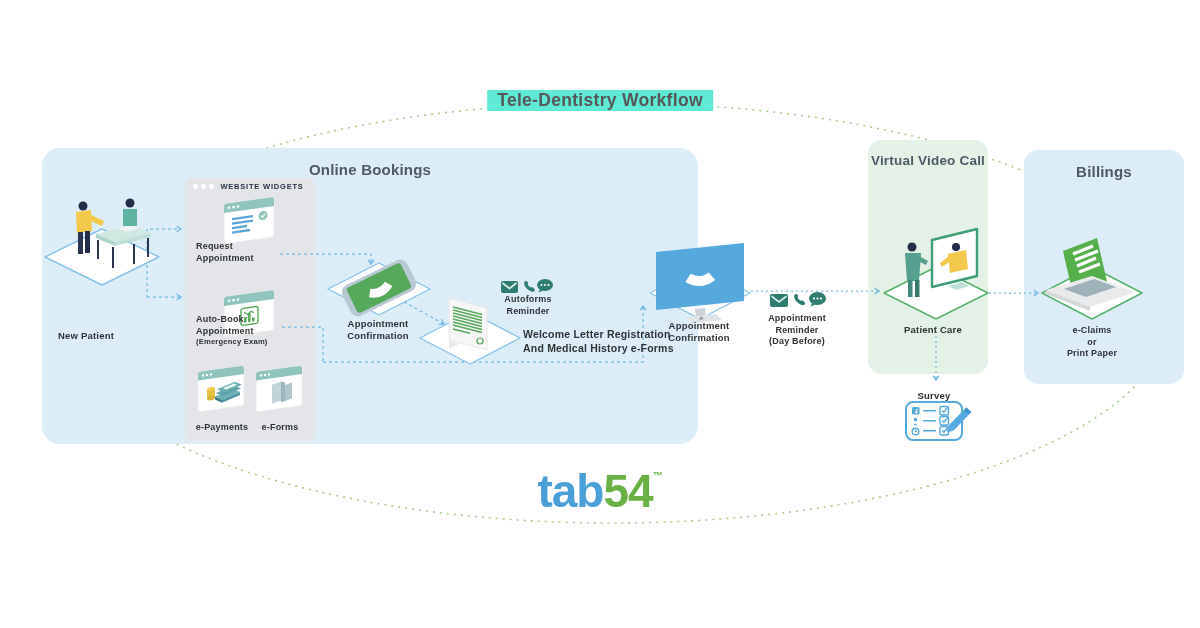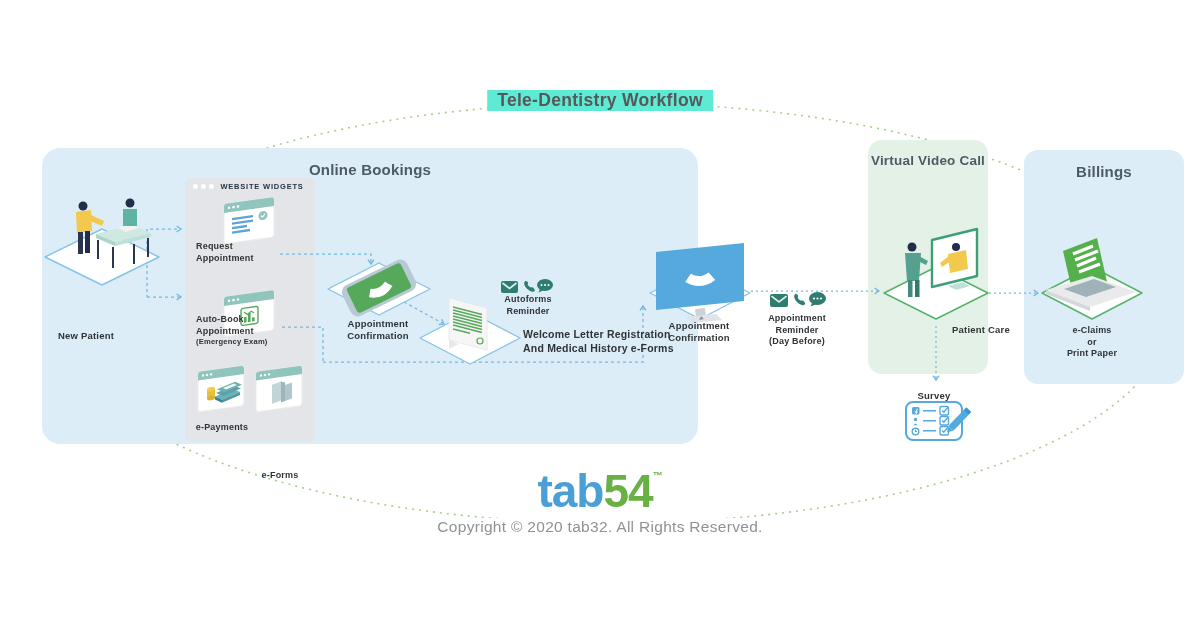--- a/index.html
+++ b/index.html
@@ -273,36 +273,35 @@
   </svg>
 
   <div class="title" style="left:600px;top:90px;z-index:4;">Tele-Dentistry Workflow</div>
 
   <div class="lbl left" style="left:196px;top:241px;z-index:4;font-size:9px;line-height:11.5px;">Request
 Appointment</div>
   <div class="lbl left" style="left:196px;top:314px;z-index:4;font-size:9px;line-height:11.5px;">Auto-Book
 Appointment</div>
   <div class="lbl left sub" style="left:196px;top:337px;z-index:4;">(Emergency Exam)</div>
   <div class="lbl" style="left:222px;top:421px;z-index:4;font-size:9px;">e-Payments</div>
-  <div class="lbl" style="left:280px;top:421px;z-index:4;font-size:9px;margin-top:48px;">e-Forms</div>
+  <div class="lbl" style="left:280px;top:421px;z-index:4;font-size:9px;">e-Forms</div>
 
   <div class="lbl" style="left:86px;top:284px;z-index:4;margin-top:46px;">New Patient</div>
   <div class="lbl" style="left:378px;top:318px;z-index:4;">Appointment
 Confirmation</div>
   <div class="lbl" style="left:528px;top:294px;z-index:4;font-size:9px;line-height:11.5px;">Autoforms
 Reminder</div>
   <div class="lbl left" style="left:523px;top:328px;z-index:4;font-size:10.5px;line-height:13.5px;">Welcome Letter Registration
 And Medical History e-Forms</div>
   <div class="lbl" style="left:699px;top:320px;z-index:4;">Appointment
 Confirmation</div>
   <div class="lbl" style="left:797px;top:313px;z-index:4;font-size:9px;line-height:11.5px;">Appointment
 Reminder
 (Day Before)</div>
-  <div class="lbl" style="left:981px;top:324px;z-index:4;">Patient Care</div>
+  <div class="lbl" style="left:933px;top:324px;z-index:4;">Patient Care</div>
   <div class="lbl" style="left:934px;top:390px;z-index:4;">Survey</div>
   <div class="lbl" style="left:1092px;top:325px;z-index:4;font-size:9px;line-height:11.5px;">e-Claims
 or
 Print Paper</div>
 
   <div class="logo" style="left:600px;top:464px;z-index:4;"><span class="p1">tab</span><span class="p2">54</span><span class="tm">™</span></div>
-  <div class="copyright" style="left:600px;top:518px;z-index:4;">Copyright © 2020 tab32. All Rights Reserved.</div>
 
 </div>
 
 </body></html>

